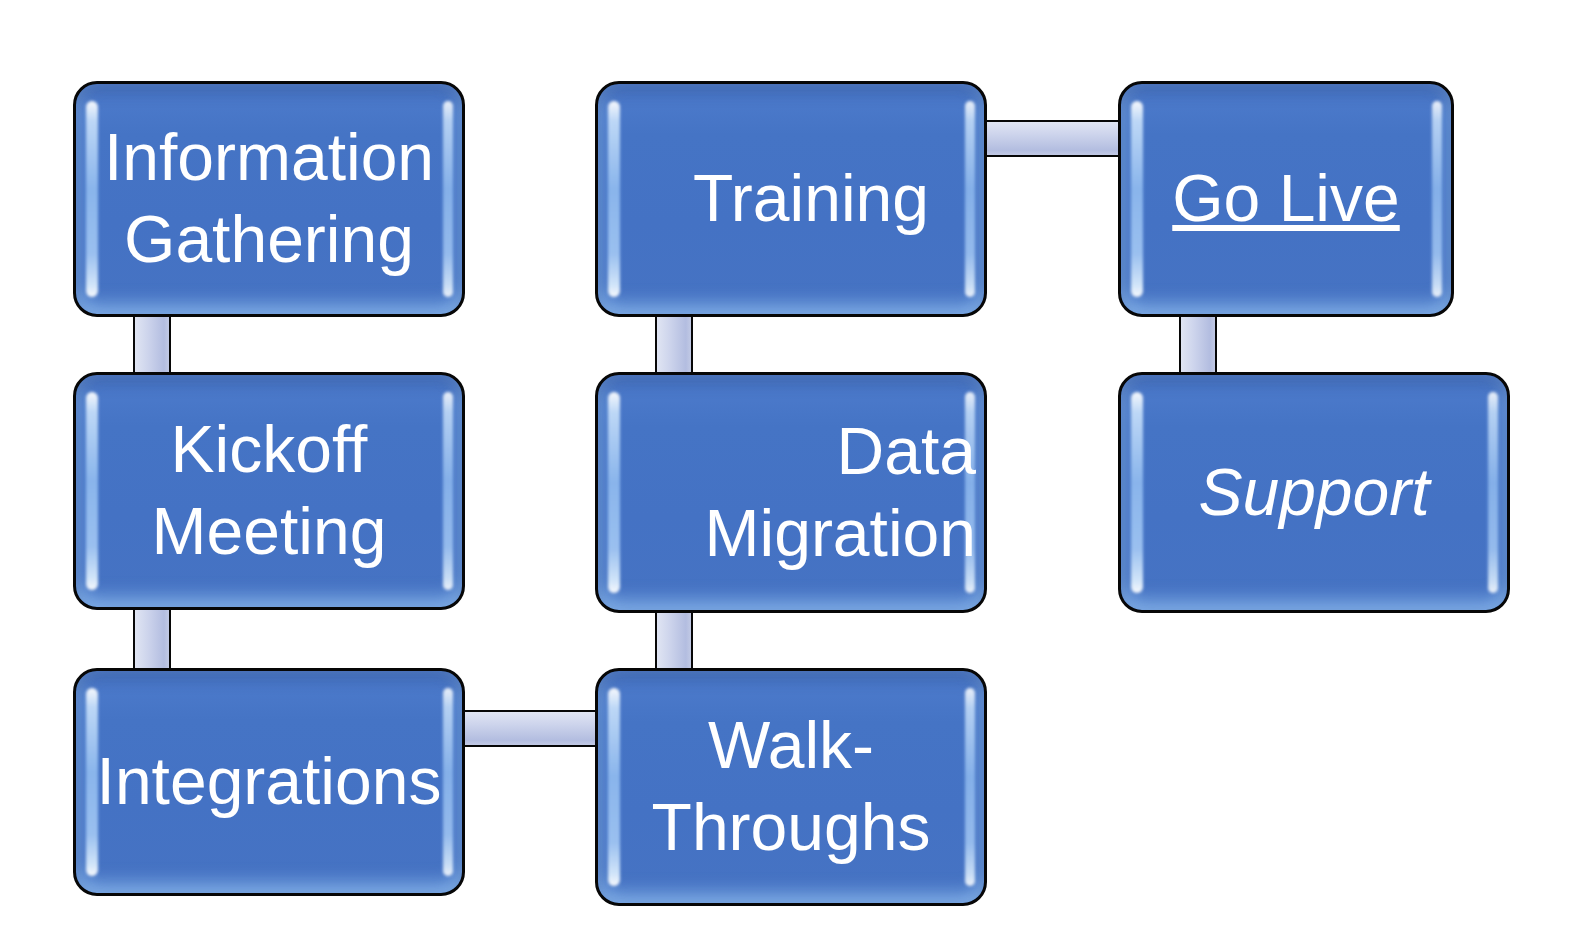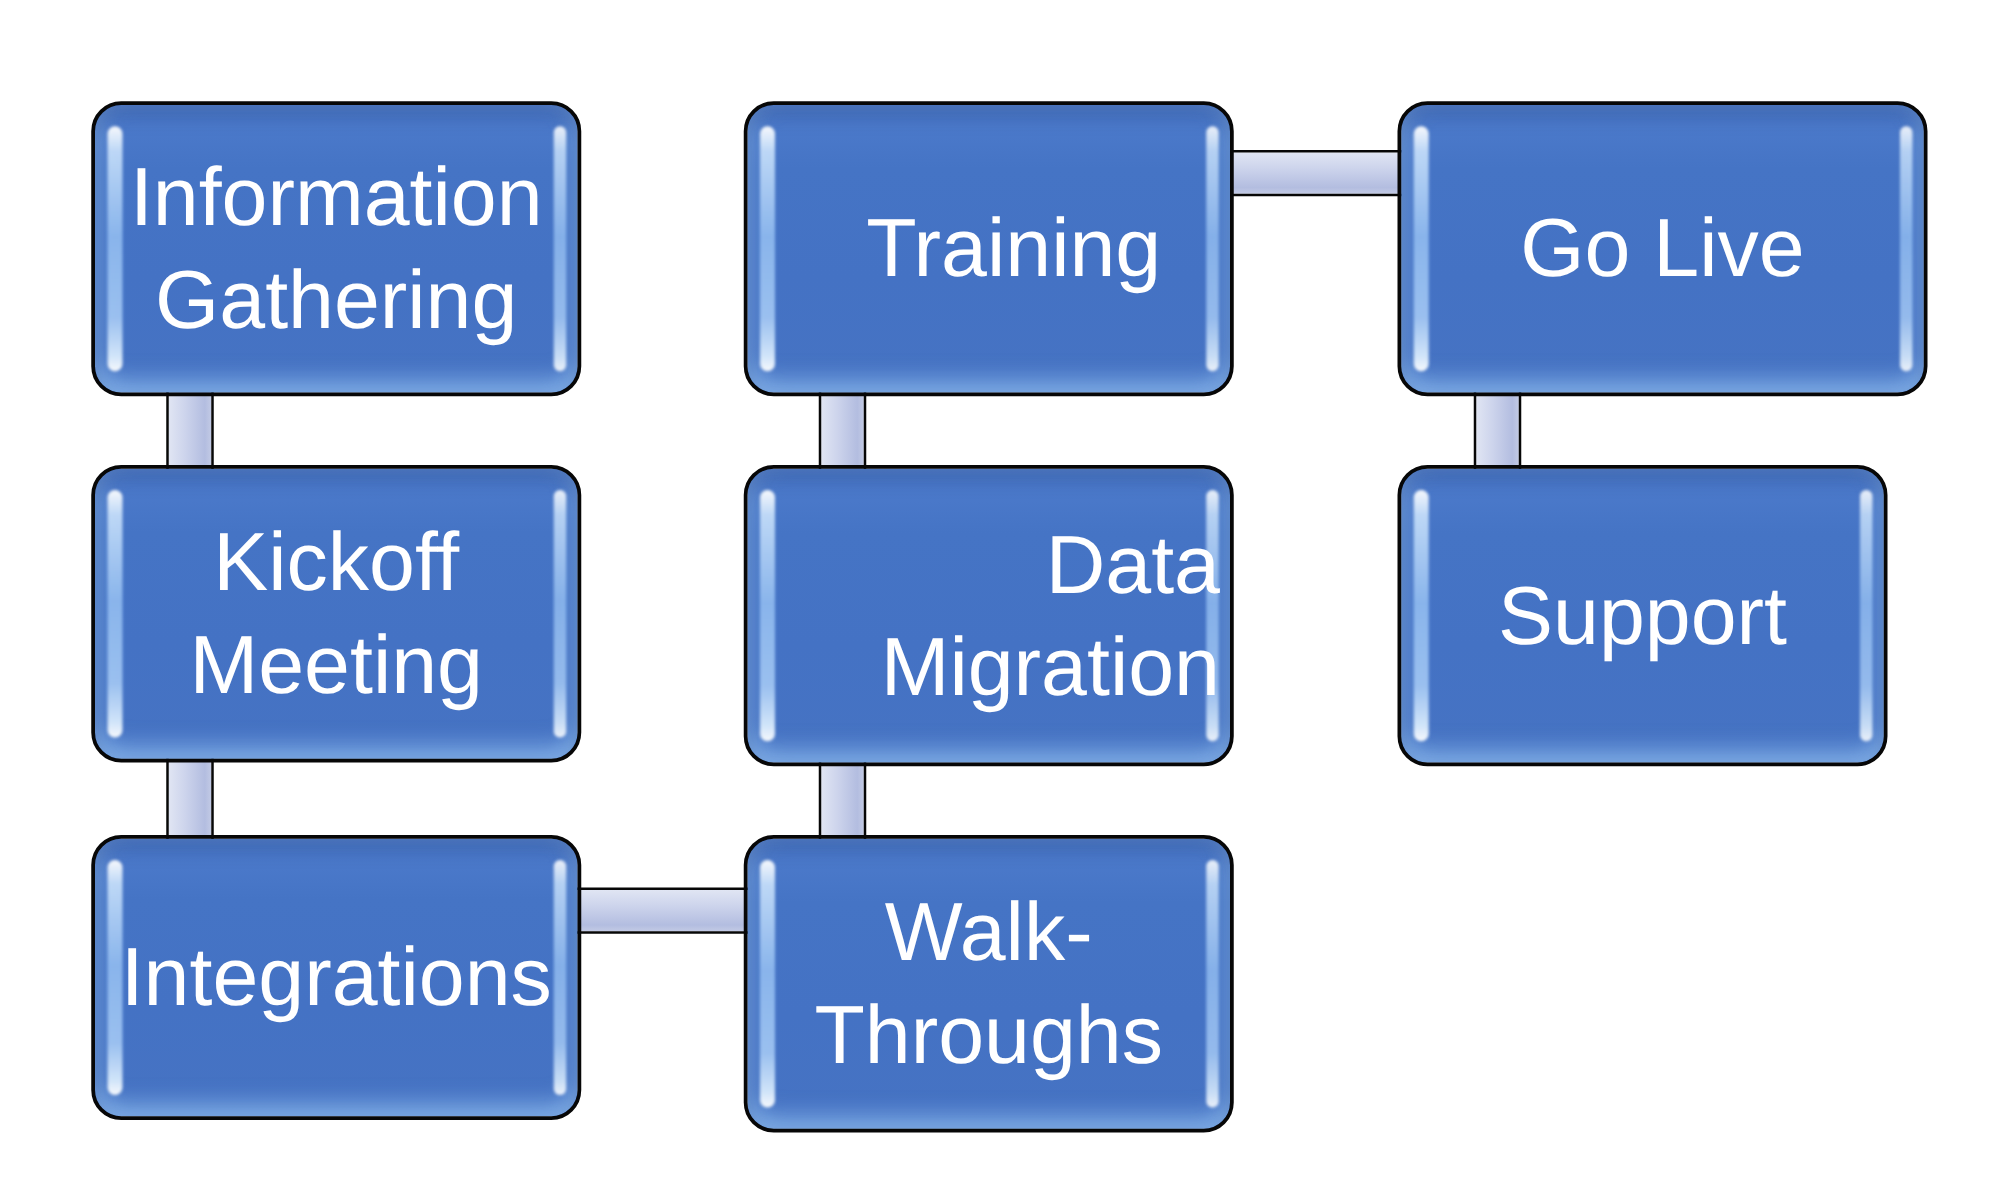--- a/index.html
+++ b/index.html
@@ -62,24 +62,24 @@
   }
   .conn.h {
     background: linear-gradient(180deg, #e0e5f3 0%, #cdd4ec 38%, #b3bde0 85%, #c2cae5 100%);
     border-top: 2.5px solid #070707;
     border-bottom: 2.5px solid #070707;
   }
 
   
   #node-information-gathering { left: 73px;   top: 65px;  width: 392px; height: 236px; }
   #node-training              { left: 595px;  top: 65px;  width: 392px; height: 236px; padding-left: 48px; }
-  #node-go-live               { left: 1118px; top: 65px;  width: 424px; height: 236px; }
+  #node-go-live               { left: 1118px; top: 65px;  width: 336px; height: 236px; text-decoration: underline; }
   #node-kickoff-meeting       { left: 73px;   top: 356px; width: 392px; height: 238px; align-items: center; }
   #node-data-migration        { left: 595px;  top: 356px; width: 392px; height: 241px; text-align: right; }
-  #node-support               { left: 1118px; top: 356px; width: 392px; height: 241px; }
+  #node-support               { left: 1118px; top: 356px; width: 392px; height: 241px; font-style: italic; }
   #node-integrations          { left: 73px;   top: 652px; width: 392px; height: 228px; }
   #node-walk-throughs         { left: 595px;  top: 652px; width: 392px; height: 238px; }
 
   #conn-info-kickoff      { left: 133px;  top: 292px; width: 38px;  height: 72px; }
   #conn-kickoff-integr    { left: 133px;  top: 586px; width: 38px;  height: 74px; }
   #conn-integr-walk       { left: 455px;  top: 694px; width: 150px; height: 37px; }
   #conn-walk-datamig      { left: 655px;  top: 588px; width: 38px;  height: 72px; }
   #conn-datamig-training  { left: 655px;  top: 292px; width: 38px;  height: 72px; }
   #conn-training-golive   { left: 978px;  top: 104px; width: 150px; height: 37px; }
   #conn-golive-support    { left: 1179px; top: 292px; width: 38px;  height: 72px; }

